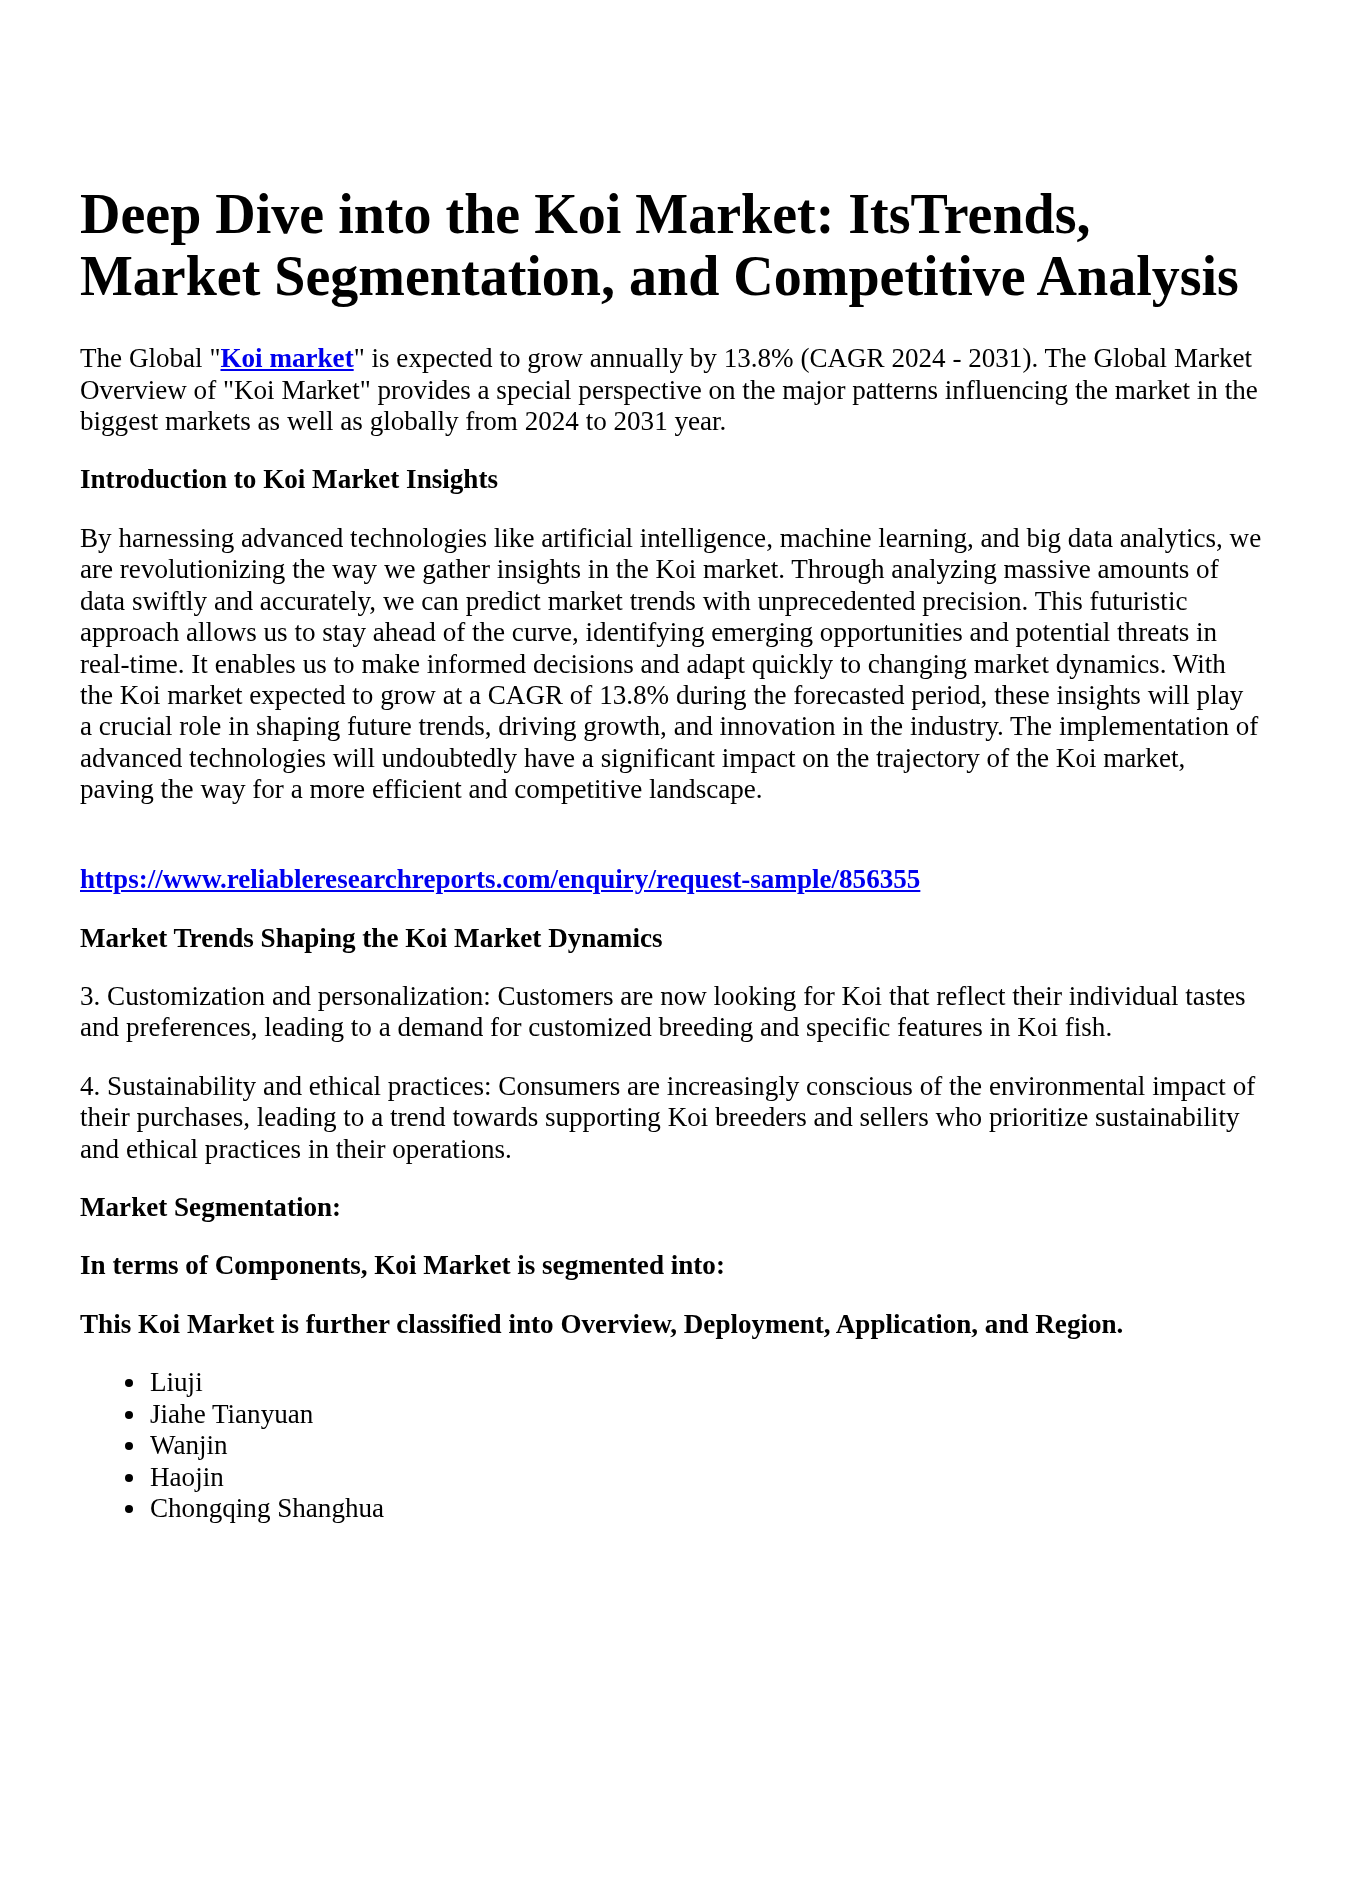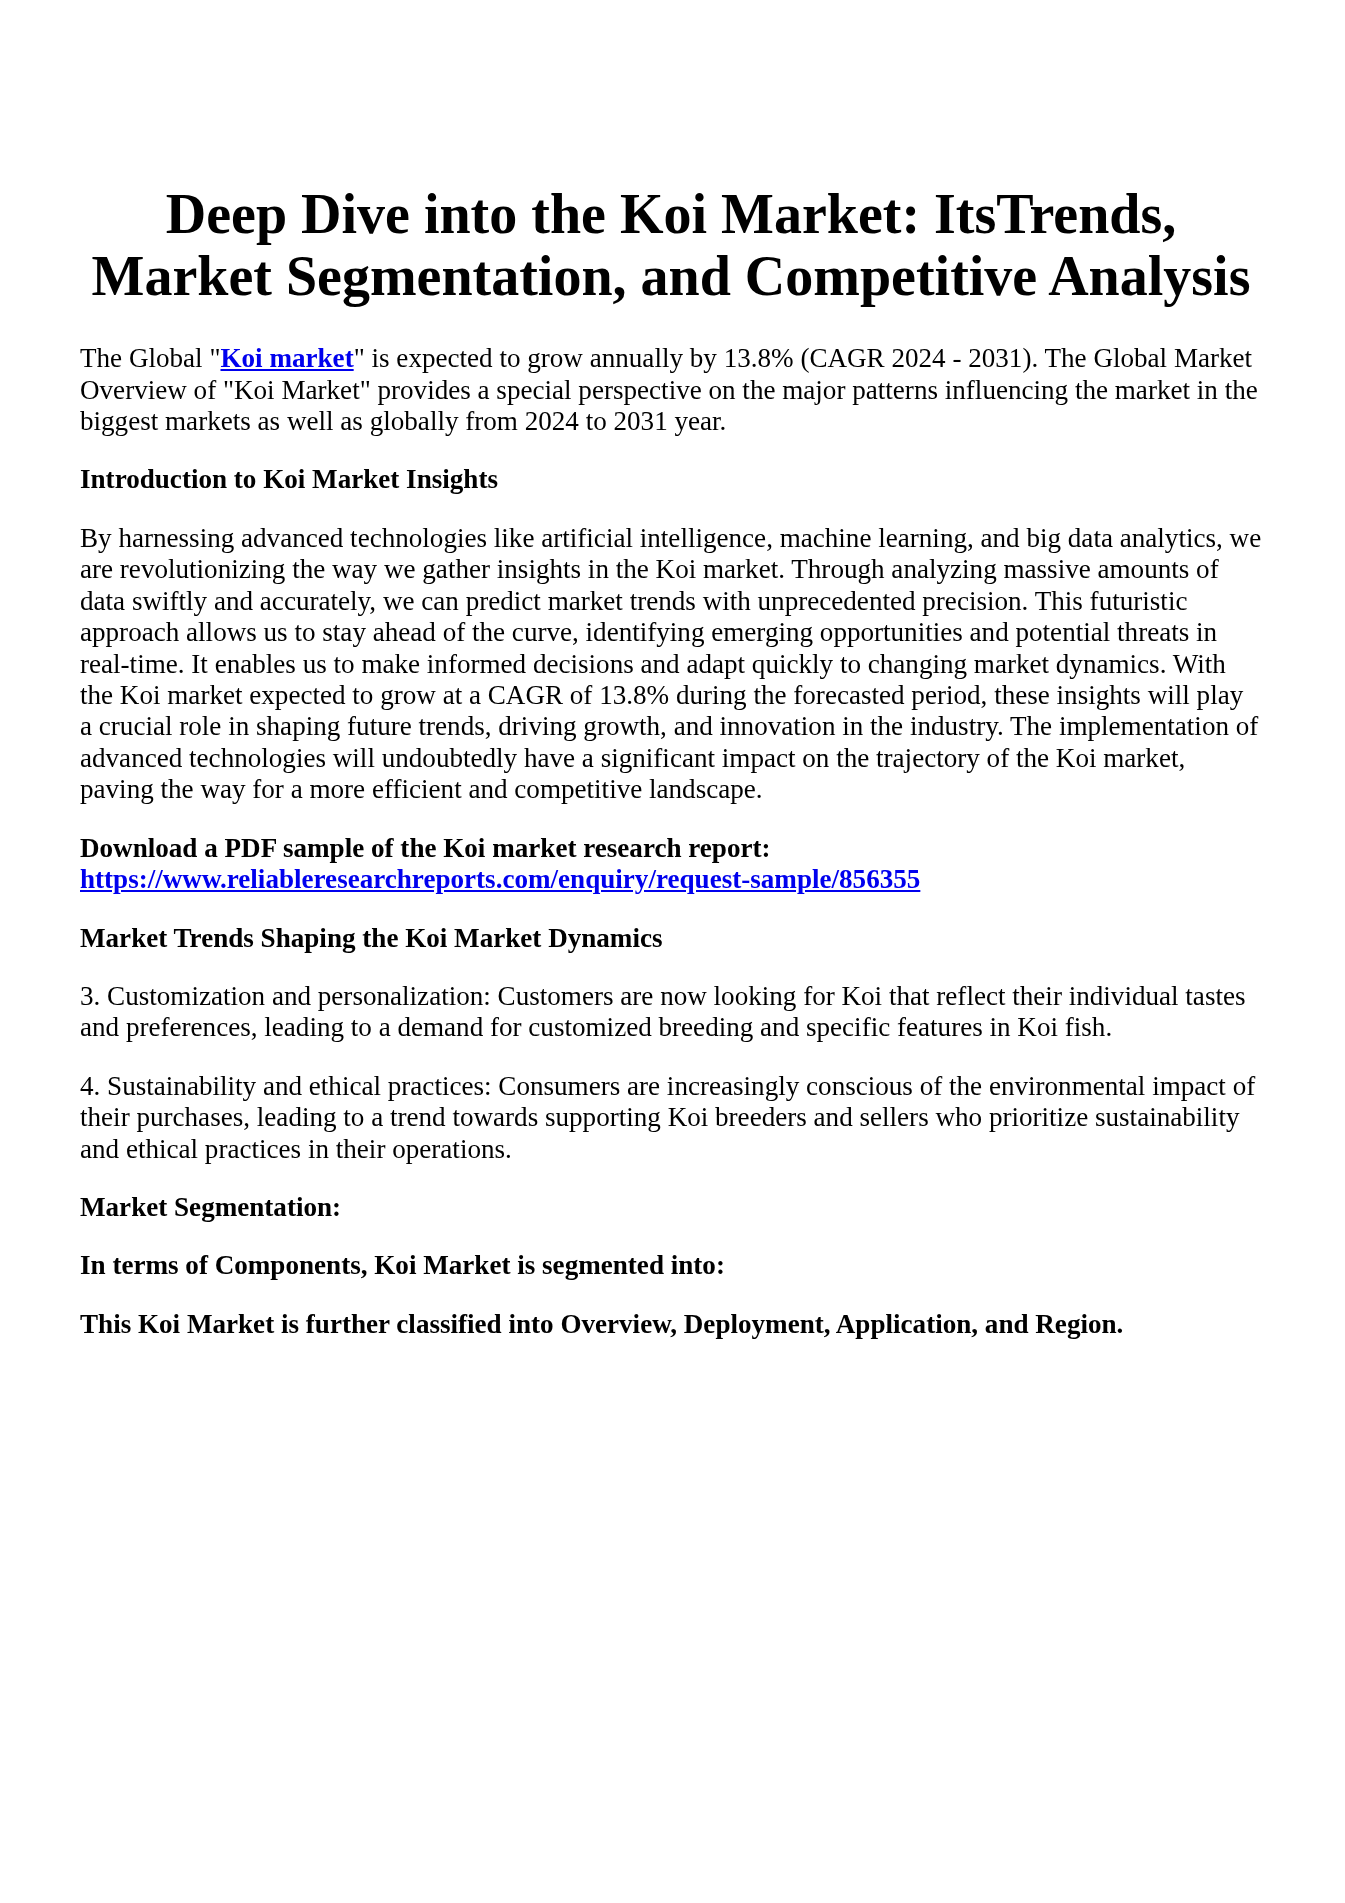--- a/index.html
+++ b/index.html
@@ -18,21 +18,20 @@
   .content {
     box-sizing: border-box;
     padding: 184px 0 170px 80px;
     width: 1262px; 
   }
   h1.title {
     font-size: 56px;
     font-weight: bold;
     line-height: 1.1;
     margin: 0 0 36px 0;
-    text-align: center;
   }
   p.para {
     font-size: 27.1px;
     line-height: 1.16;
     margin: 27px 0;
   }
   p.bold {
     font-weight: bold;
   }
   a.link {
@@ -57,28 +56,35 @@
   <div class="content">
 
     <h1 class="title">Deep Dive into the Koi Market: ItsTrends, Market Segmentation, and Competitive Analysis</h1>
 
     <p class="para"><span>The Global "</span><a href="#" class="link">Koi market</a><span>" is expected to grow annually by 13.8% (CAGR 2024 - 2031). The Global Market Overview of "Koi Market" provides a special perspective on the major patterns influencing the market in the biggest markets as well as globally from 2024 to 2031 year.</span></p>
 
     <p class="para bold">Introduction to Koi Market Insights</p>
 
     <p class="para">By harnessing advanced technologies like artificial intelligence, machine learning, and big data analytics, we are revolutionizing the way we gather insights in the Koi market. Through analyzing massive amounts of data swiftly and accurately, we can predict market trends with unprecedented precision. This futuristic approach allows us to stay ahead of the curve, identifying emerging opportunities and potential threats in real-time. It enables us to make informed decisions and adapt quickly to changing market dynamics. With the Koi market expected to grow at a CAGR of 13.8% during the forecasted period, these insights will play a crucial role in shaping future trends, driving growth, and innovation in the industry. The implementation of advanced technologies will undoubtedly have a significant impact on the trajectory of the Koi market, paving the way for a more efficient and competitive landscape.</p>
 
-    <p class="para bold"><span>Download a PDF sample of the Koi market research report:</span><br><a href="#" class="link">https://www.reliableresearchreports.com/enquiry/request-sample/856355</a></p>
+    <p class="para bold"><br><a href="#" class="link">https://www.reliableresearchreports.com/enquiry/request-sample/856355</a></p>
 
     <p class="para bold">Market Trends Shaping the Koi Market Dynamics</p>
 
     <p class="para">3. Customization and personalization: Customers are now looking for Koi that reflect their individual tastes and preferences, leading to a demand for customized breeding and specific features in Koi fish.</p>
     <p class="para">4. Sustainability and ethical practices: Consumers are increasingly conscious of the environmental impact of their purchases, leading to a trend towards supporting Koi breeders and sellers who prioritize sustainability and ethical practices in their operations.</p>
 
     <p class="para bold">Market Segmentation:</p>
 
     <p class="para bold">In terms of Components, Koi Market is segmented into:</p>
 
     <p class="para bold">This Koi Market is further classified into Overview, Deployment, Application, and Region.</p>
 
+    <ul class="components">
+      <li>Liuji</li>
+      <li>Jiahe Tianyuan</li>
+      <li>Wanjin</li>
+      <li>Haojin</li>
+      <li>Chongqing Shanghua</li>
+    </ul>
 
   </div>
 </div>
 
 </body></html>

